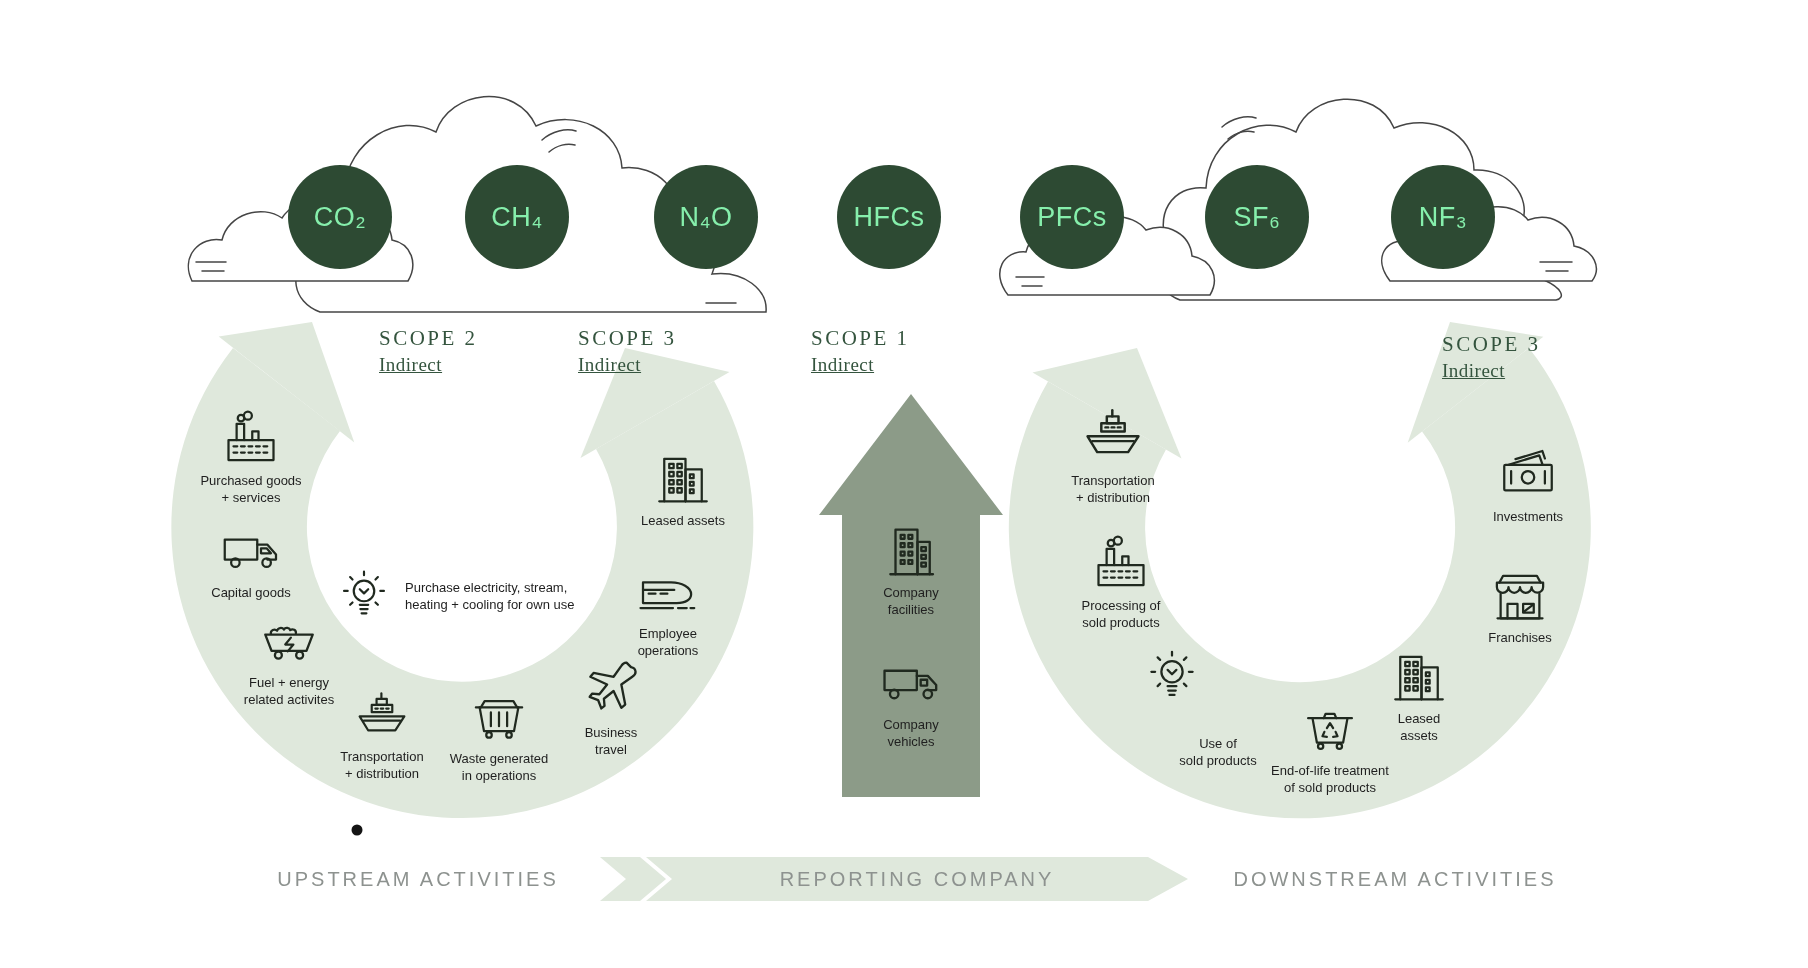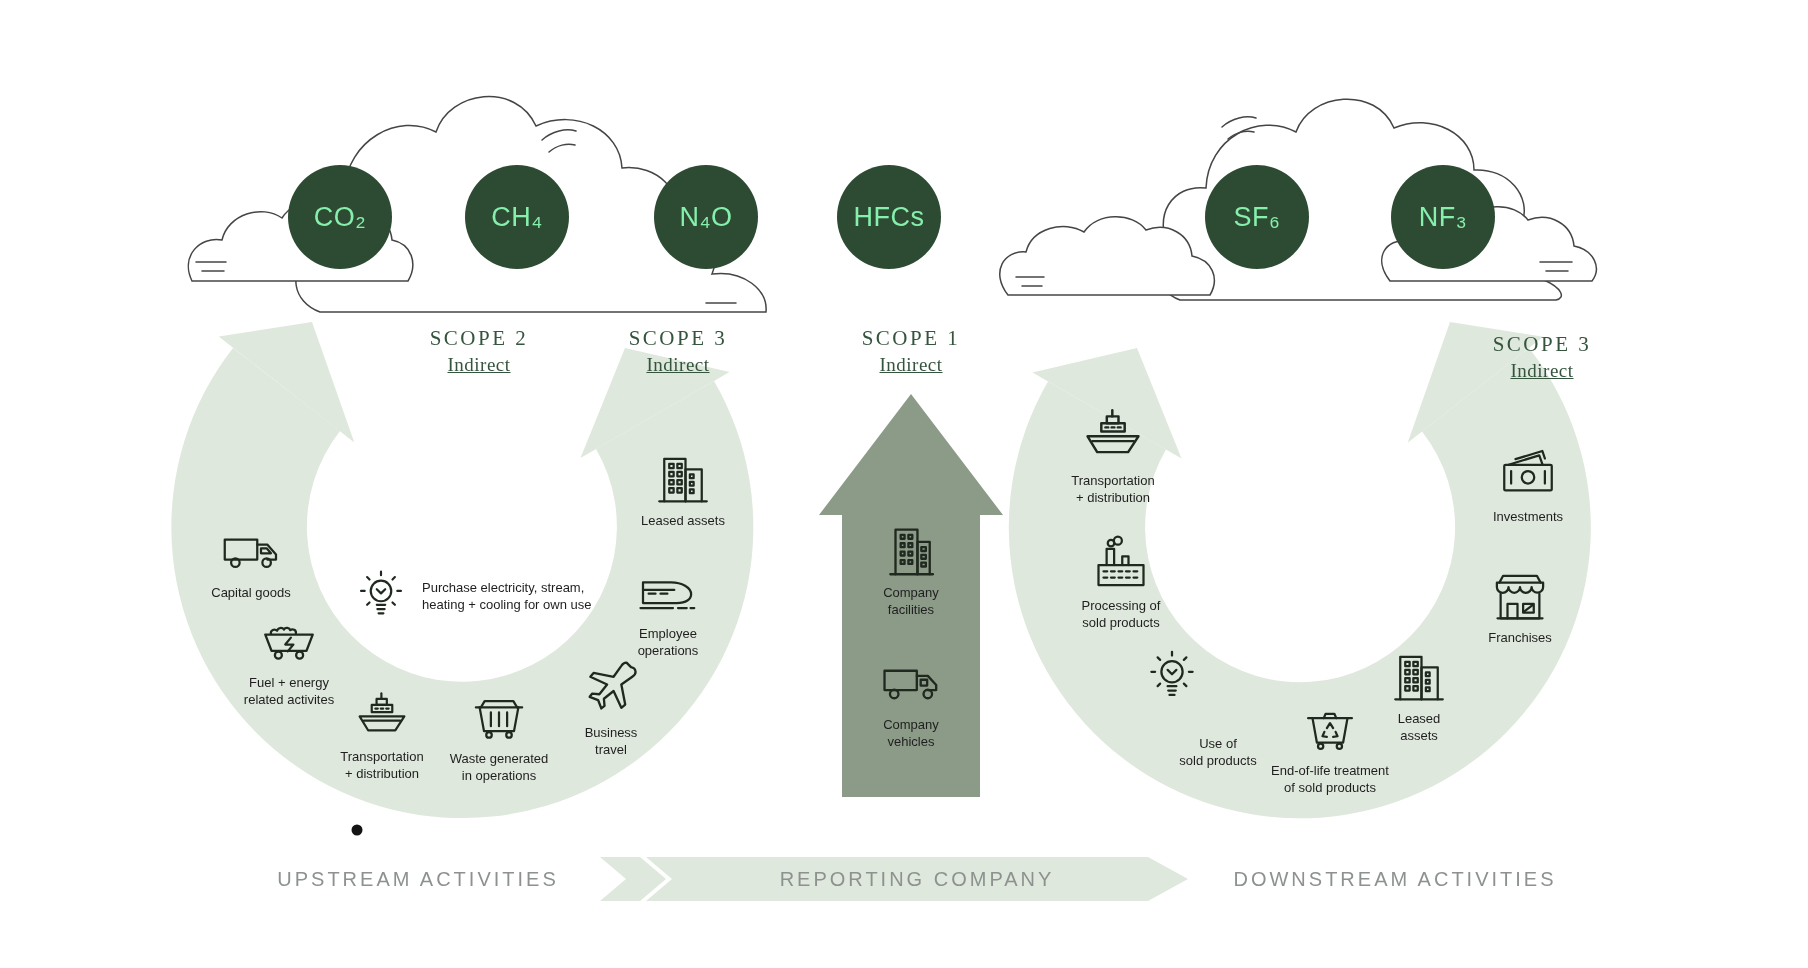--- a/index.html
+++ b/index.html
@@ -1,21 +1,21 @@
 <!DOCTYPE html>
 <html><head>
 <meta charset="utf-8">
 <style>
   html,body{margin:0;padding:0;background:#ffffff;}
   .canvas{position:relative;width:1808px;height:968px;background:#ffffff;overflow:hidden;
           font-family:"Liberation Sans",sans-serif;}
   .bg{position:absolute;left:0;top:0;}
   .gas{position:absolute;width:104px;height:104px;border-radius:50%;background:#2d4a33;color:#86efac;
        display:flex;align-items:center;justify-content:center;font-size:27px;letter-spacing:.5px;z-index:3;}
-  .scope{position:absolute;width:200px;text-align:center;color:#34543e;
+  .scope{position:absolute;width:200px;color:#34543e;
          font-family:"Liberation Serif",serif;z-index:3;}
   .scope .s1{font-size:21px;letter-spacing:2.5px;}
   .scope .s2{font-size:19px;margin-top:3px;letter-spacing:.5px;text-decoration:underline;}
   .item{position:absolute;width:170px;display:flex;flex-direction:column;align-items:center;z-index:3;}
   .item-label{font-size:13px;line-height:1.28;color:#1f1f1f;text-align:center;white-space:pre-line;margin-top:3px;}
   .item-row{position:absolute;display:flex;align-items:center;gap:12px;z-index:3;}
   .item-row .item-label{text-align:left;margin-top:0;}
   .free-label{position:absolute;font-size:13px;line-height:1.28;color:#1f1f1f;text-align:center;
               white-space:pre-line;width:170px;z-index:3;}
   .free-icon{position:absolute;z-index:3;}
@@ -171,20 +171,23 @@
     </div>
   <div class="gas" style="left:465px;top:165px">
       <span>CH₄</span>
     </div>
   <div class="gas" style="left:654px;top:165px">
       <span>N₄O</span>
     </div>
   <div class="gas" style="left:837px;top:165px">
       <span>HFCs</span>
     </div>
+  <div class="gas" style="left:1020px;top:165px">
+      <span>PFCs</span>
+    </div>
   <div class="gas" style="left:1205px;top:165px">
       <span>SF₆</span>
     </div>
   <div class="gas" style="left:1391px;top:165px">
       <span>NF₃</span>
     </div>
 
   <div class="scope" style="left:379px;top:326px">
     <div class="s1">SCOPE 2</div>
     <div class="s2">Indirect</div>
@@ -195,20 +198,27 @@
   </div>
   <div class="scope" style="left:811px;top:326px">
     <div class="s1">SCOPE 1</div>
     <div class="s2">Indirect</div>
   </div>
   <div class="scope" style="left:1442px;top:332px">
     <div class="s1">SCOPE 3</div>
     <div class="s2">Indirect</div>
   </div>
 
+  <div class="item" style="left:166px;top:410px">
+    <svg class="icon" width="60" height="60" viewBox="0 0 48 48">
+        <use href="#sym-factory"></use>
+      </svg>
+    <div class="item-label">Purchased goods
++ services</div>
+  </div>
   <div class="item" style="left:166px;top:522px">
     <svg class="icon" width="60" height="60" viewBox="0 0 48 48">
         <use href="#sym-truck"></use>
       </svg>
     <div class="item-label">Capital goods</div>
   </div>
   <div class="item" style="left:204px;top:612px">
     <svg class="icon" width="60" height="60" viewBox="0 0 48 48">
         <use href="#sym-minecart"></use>
       </svg>
@@ -242,21 +252,21 @@
       </svg>
     <div class="item-label">Employee
 operations</div>
   </div>
   <div class="item" style="left:598px;top:450px">
     <svg class="icon" width="60" height="60" viewBox="0 0 48 48">
         <use href="#sym-building"></use>
       </svg>
     <div class="item-label">Leased assets</div>
   </div>
-  <div class="item-row" style="left:352px;top:568px">
+  <div class="item-row" style="left:335px;top:568px">
     <svg class="icon" width="58" height="58" viewBox="0 0 48 48">
         <use href="#sym-bulb"></use>
       </svg>
     <div class="item-label">Purchase electricity, stream,
 heating + cooling for own use</div>
   </div>
 
   <div class="item" style="left:826px;top:520px">
     <svg class="icon" width="62" height="62" viewBox="0 0 48 48">
         <use href="#sym-office"></use>

